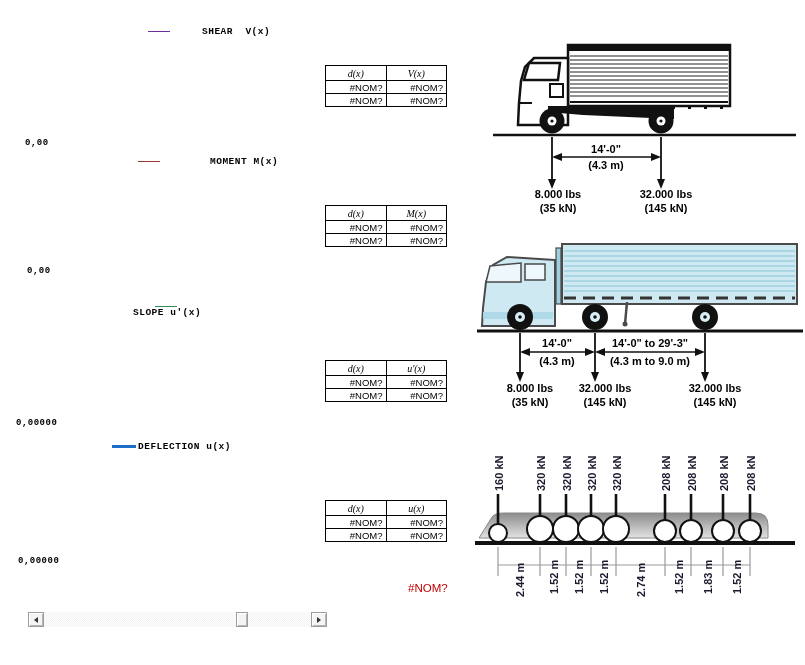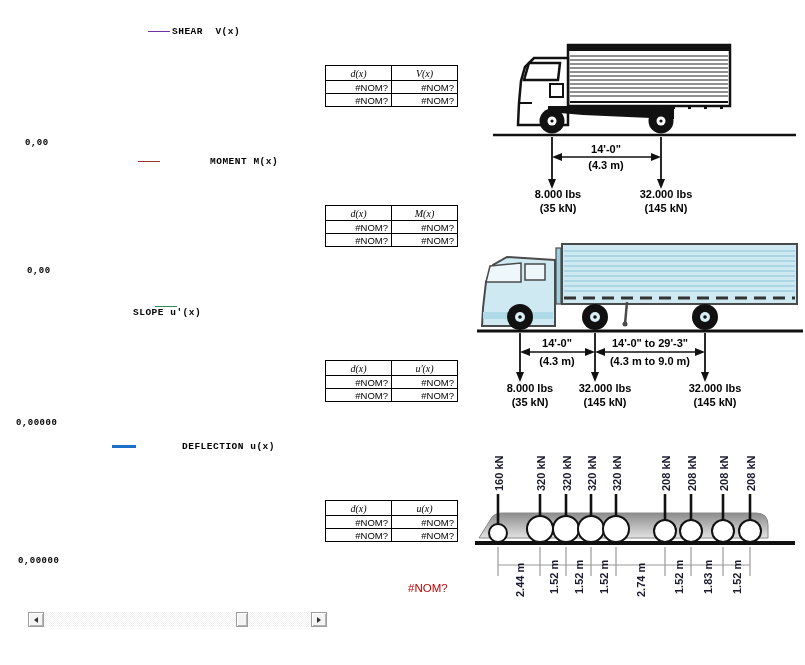--- a/index.html
+++ b/index.html
@@ -10,21 +10,21 @@
   
   .legend{position:absolute;display:flex;align-items:center;gap:0;
     font:bold 9.5px "Liberation Mono",monospace;letter-spacing:.5px;color:#000;white-space:pre;}
   .legend .line{height:0;border-top:1.5px solid #000;width:22px;margin-right:2px;flex:none;}
   .legend.shear .line{border-color:#7030a0;}
   .legend.moment .line{border-color:#953735;}
   .legend.slope .line{border-color:#2e8b57;}
   .legend.deflection .line{border-top-width:3px;border-color:#1b6fc9;width:24px;}
   .axis-label{position:absolute;font:bold 9px "Liberation Mono",monospace;letter-spacing:.5px;color:#000;}
   
-  table.data{position:absolute;border-collapse:collapse;table-layout:fixed;width:133px;background:#fff;}
+  table.data{position:absolute;border-collapse:collapse;table-layout:fixed;width:122px;background:#fff;}
   table.data th,table.data td{border:1px solid #000;height:12px;overflow:hidden;}
   table.data th{font:italic 10px "Liberation Serif",serif;text-align:center;font-weight:normal;}
   table.data td{font:9.5px "Liberation Sans",sans-serif;text-align:right;padding:0 3px 0 0;}
   
   .fig{position:absolute;}
   svg text{font-family:"Liberation Sans",sans-serif;}
   
   .error-val{position:absolute;font:11.5px "Liberation Sans",sans-serif;color:#c00000;}
   
   .scrollbar{position:absolute;left:28px;top:612px;width:299px;height:15px;
@@ -38,36 +38,36 @@
   .sb-btn.right{right:0;}
   .sb-thumb{position:absolute;top:0;left:208px;width:12px;height:15px;background:#f4f4f4;
     border:1px solid #9d9d9d;box-sizing:border-box;
     box-shadow:inset 1px 1px 0 #ffffff, inset -1px -1px 0 #b5b5b5;}
   .tri-left{width:0;height:0;border:3.5px solid transparent;border-left:none;border-right:4.5px solid #333;}
   .tri-right{width:0;height:0;border:3.5px solid transparent;border-right:none;border-left:4.5px solid #333;}
 </style>
 </head>
 <body>
 
-<div class="legend shear" style="left:148px;top:26px;">
+<div class="legend shear" style="left:148px;top:26px;gap:30px;">
   <span class="line"></span><span>SHEAR  V(x)</span>
 </div>
 <div class="axis-label" style="left:25px;top:138px;">0,00</div>
 
 <div class="legend moment" style="left:138px;top:156px;gap:48px;">
   <span class="line"></span><span>MOMENT M(x)</span>
 </div>
 <div class="axis-label" style="left:27px;top:266px;">0,00</div>
 
 <div class="legend slope" style="left:133px;top:306px;flex-direction:column;">
   <span class="line"></span><span>SLOPE u'(x)</span>
 </div>
 <div class="axis-label" style="left:16px;top:418px;">0,00000</div>
 
-<div class="legend deflection" style="left:112px;top:441px;gap:44px;">
+<div class="legend deflection" style="left:112px;top:441px;">
   <span class="line"></span><span>DEFLECTION u(x)</span>
 </div>
 <div class="axis-label" style="left:18px;top:556px;">0,00000</div>
 
 <table class="data" style="left:325px;top:65px;">
   <tbody>
       <tr>
     <th>d(x)</th>
     <th>V(x)</th>
   </tr>

